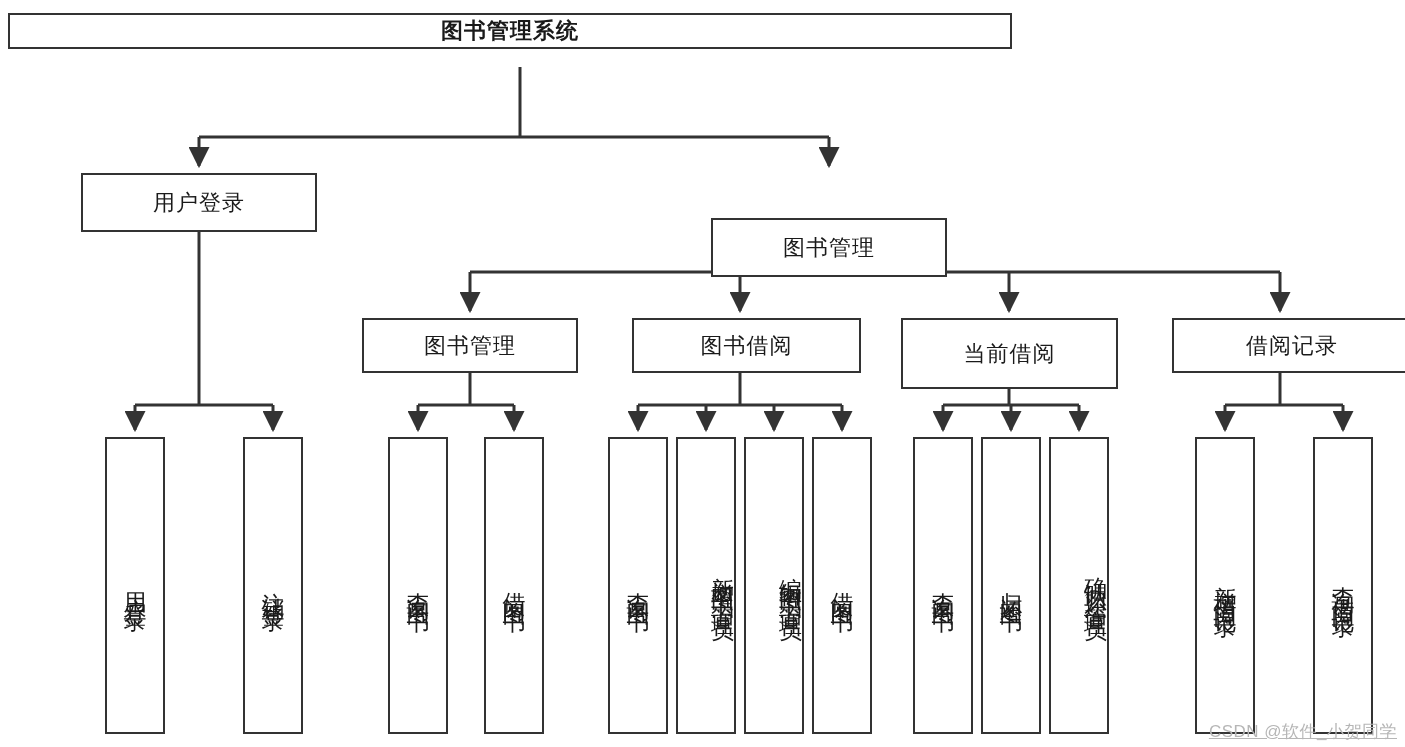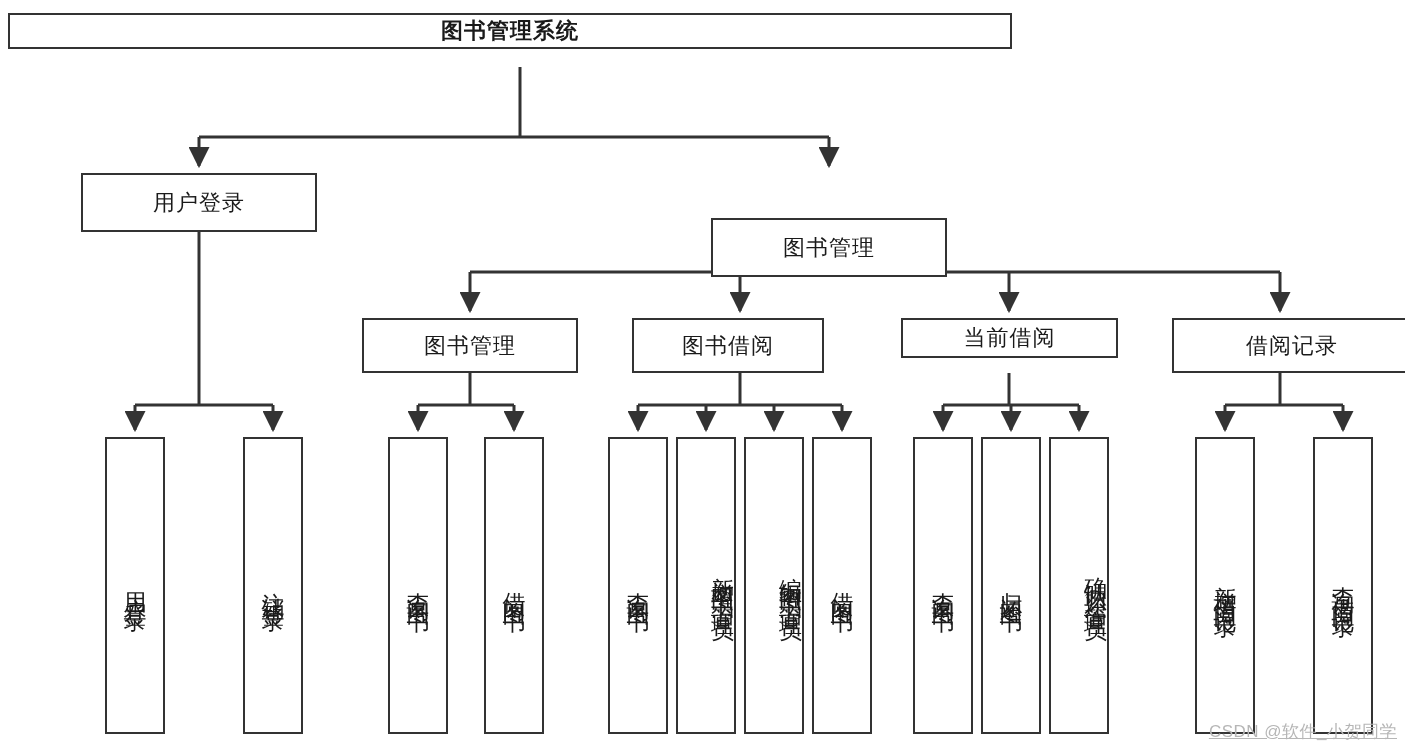--- a/index.html
+++ b/index.html
@@ -130,24 +130,24 @@
   <div class="node node-h" style="left: 81px; top: 173px; width: 236px; height: 59px;">
     <span>用户登录</span>
   </div>
   <div class="node node-h" style="left: 711px; top: 173px; width: 236px; height: 59px; margin-top: 45px;">
     <span>图书管理</span>
   </div>
 
   <div class="node node-h" style="left: 362px; top: 318px; width: 216px; height: 55px;">
     <span>图书管理</span>
   </div>
-  <div class="node node-h" style="left: 632px; top: 318px; width: 192px; height: 55px;">
+  <div class="node node-h" style="left: 632px; top: 318px; width: 229px; height: 55px;">
     <span>图书借阅</span>
   </div>
-  <div class="node node-h" style="left: 901px; top: 318px; width: 217px; height: 40px;">
+  <div class="node node-h" style="left: 901px; top: 318px; width: 217px; height: 71px;">
     <span>当前借阅</span>
   </div>
   <div class="node node-h" style="left: 1172px; top: 318px; width: 240px; height: 55px;">
     <span>借阅记录</span>
   </div>
 
   <div class="node node-v" style="left: 105px; top: 437px; width: 60px; height: 297px;">
     <span class="vlabel">用户登录</span>
   </div>
   <div class="node node-v" style="left: 243px; top: 437px; width: 60px; height: 297px;">

